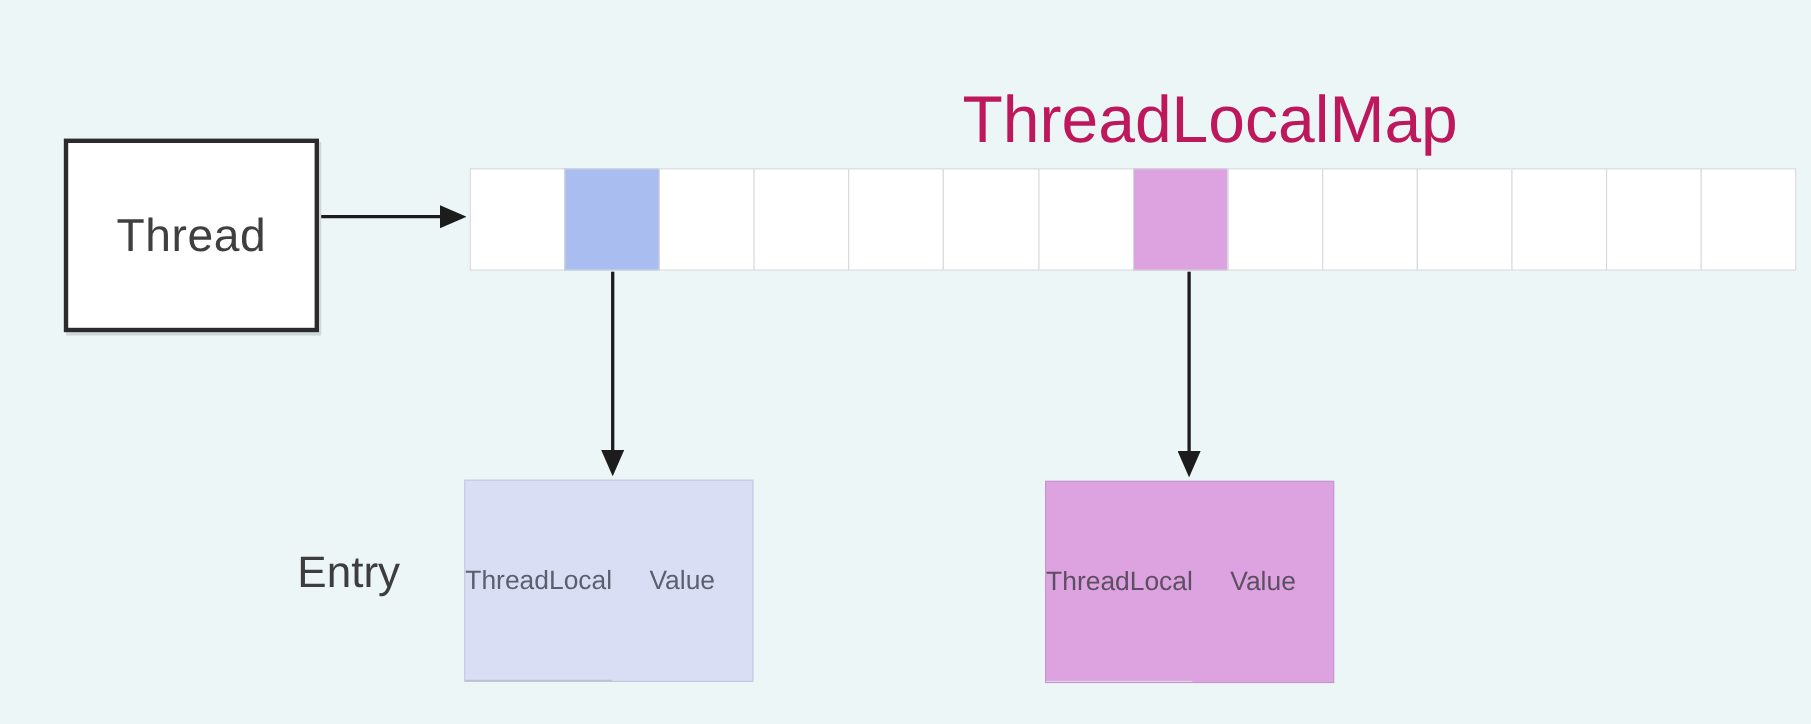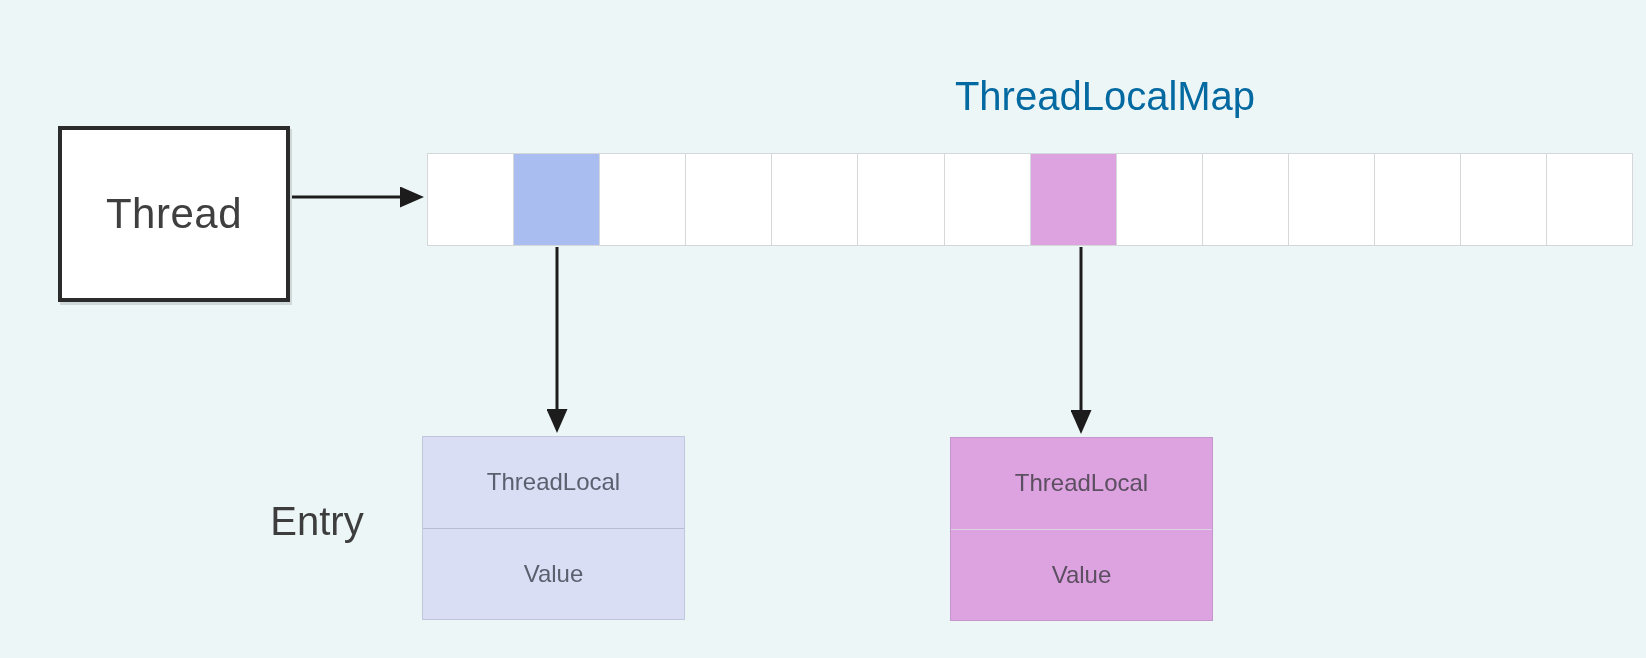--- a/index.html
+++ b/index.html
@@ -19,22 +19,21 @@
     box-sizing:border-box;
     display:flex;align-items:center;justify-content:center;
     box-shadow:2px 3px 0 rgba(70,75,85,0.18);
   }
   .thread-box .label{
     font-size:42px;color:#3f3f3f;letter-spacing:0.5px;
   }
   
   .map-title{
     position:absolute;left:875px;top:74px;width:460px;
-    text-align:center;
-    font-size:40px;color:#0369a1;
+    font-size:60px;color:#be185d;
     white-space:nowrap;
   }
   
   .slot-array{
     position:absolute;left:427px;top:153px;
     height:93px;
     display:flex;
   }
   .slot-array .cell{
     width:87.1px;height:93px;
@@ -44,21 +43,21 @@
     margin-left:-1px;
     flex:0 0 auto;
   }
   .slot-array .cell:first-child{margin-left:0;}
   
   .entry-box{
     position:absolute;
     width:263px;height:184px;
     box-sizing:border-box;
     border:1px solid rgba(90,95,120,0.18);
-    display:flex;flex-direction:column;
+    display:flex;flex-direction:row;
   }
   .entry-box.left{left:422px;top:436px;}
   .entry-box.right{left:950px;top:437px;}
   .entry-row{
     flex:1 1 50%;
     display:flex;align-items:center;justify-content:center;
     font-size:24px;
   }
   .entry-row.top{border-bottom:1px solid #b9bdd1;}
   

